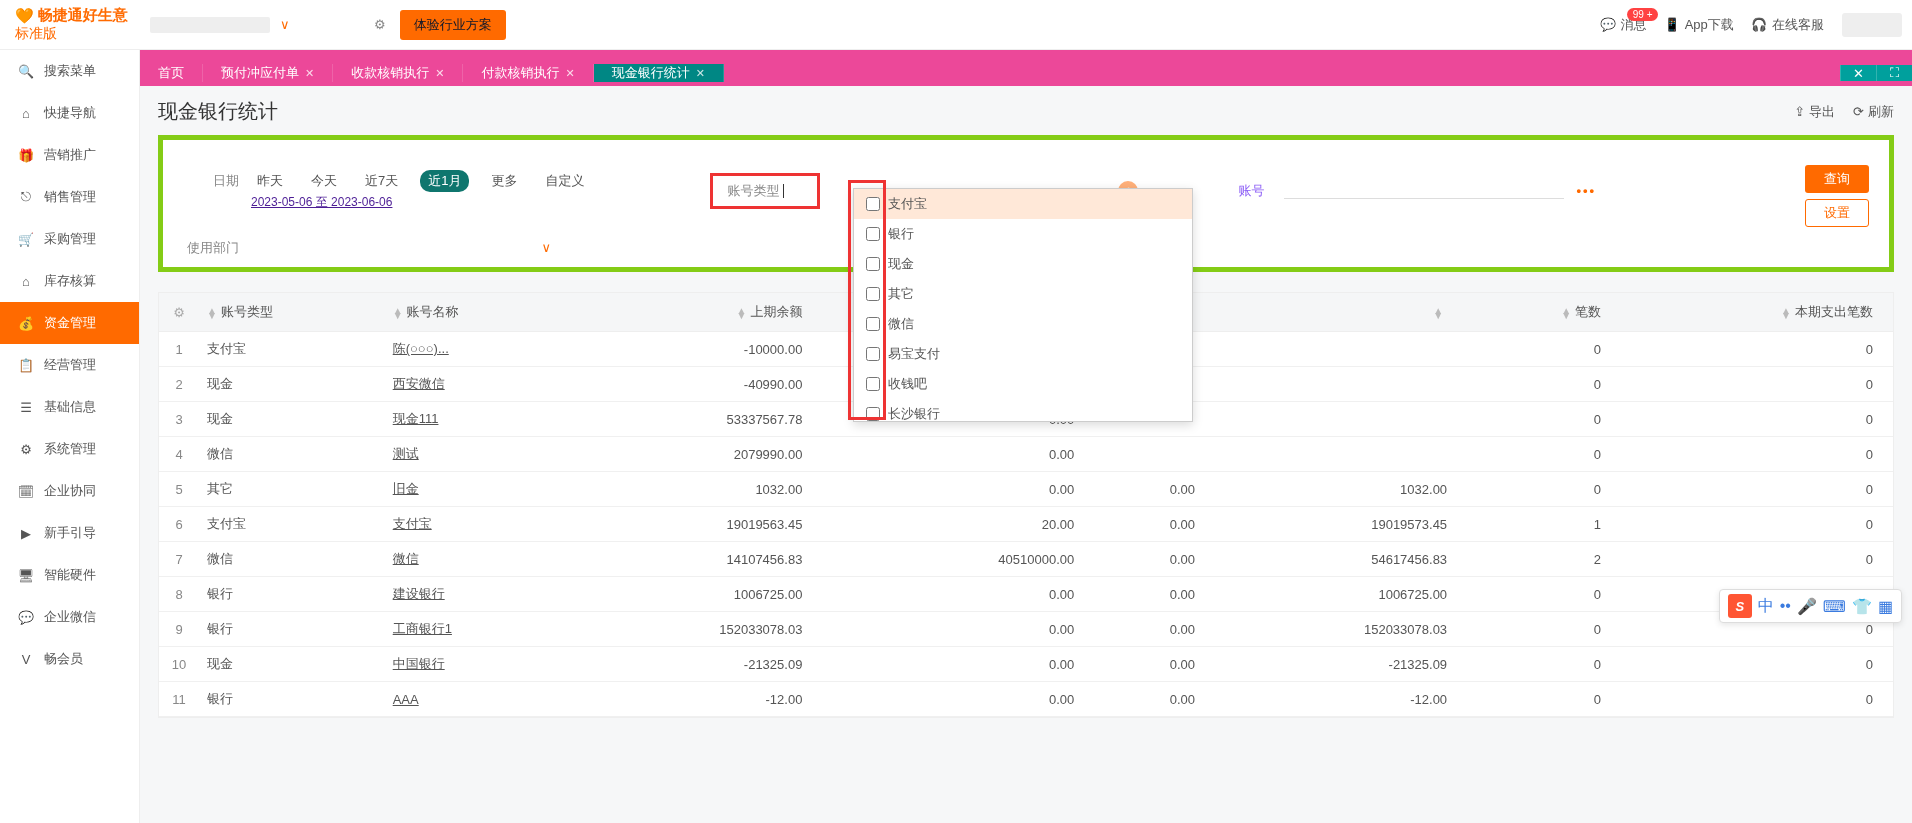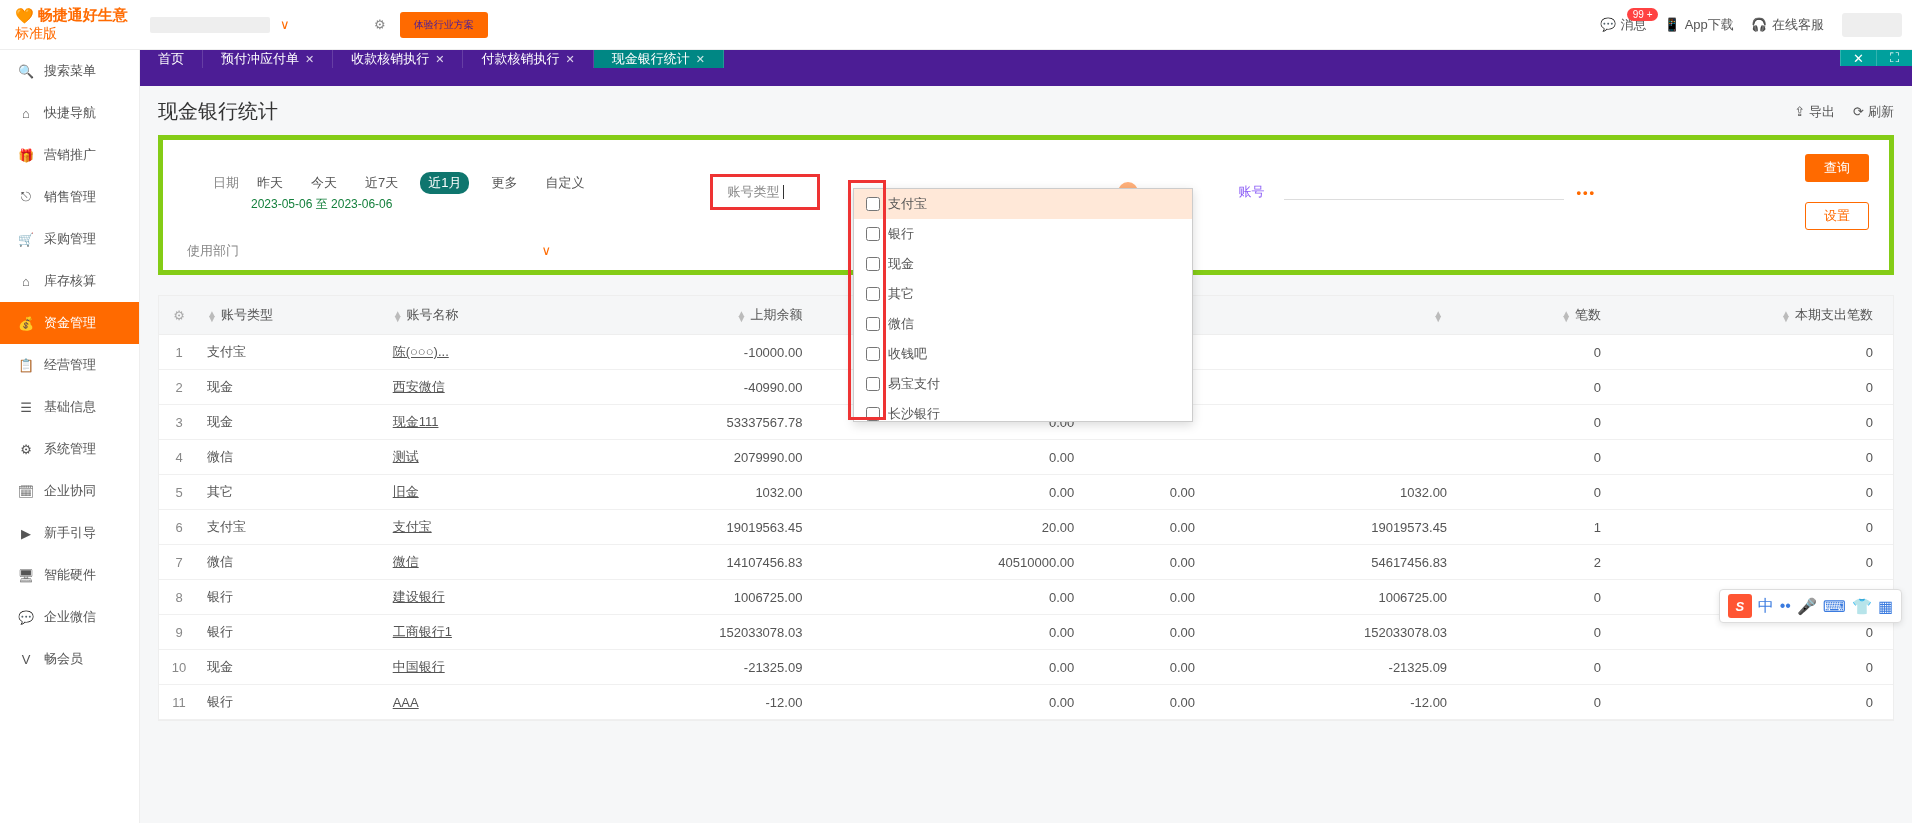--- a/index.html
+++ b/index.html
@@ -6,34 +6,34 @@
 body { background: #fff; font-size: 13px; color: #333; overflow: hidden; }
 
 
 .top-header { height: 50px; display: flex; align-items: center; padding: 0 10px; border-bottom: 1px solid #eee; }
 .logo-area { width: 140px; display: flex; flex-direction: column; color: #ff6a00; font-size: 15px; font-weight: bold; padding-left: 5px; }
 .logo-area .logo-text { display: flex; align-items: center; gap: 4px; }
 .logo-area .logo-sub { font-size: 14px; color: #ff6a00; font-weight: normal; }
 .company-select { width: 220px; display: flex; align-items: center; gap: 10px; color: #aaa; }
 .company-select .chevron { color: #ff6a00; }
 .gear-btn { color: #888; cursor: pointer; padding: 4px; }
-.industry-btn { background: #ff6a00; color: #4c1d95; padding: 6px 14px; border-radius: 3px; border: none; cursor: pointer; font-size: 10px; margin-left: 10px; }
+.industry-btn { background: #ff6a00; color: #0f172a; padding: 6px 14px; border-radius: 3px; border: none; cursor: pointer; font-size: 13px; margin-left: 10px; }
 .header-right { margin-left: auto; display: flex; align-items: center; gap: 18px; color: #555; font-size: 13px; }
 .header-right .item { display: flex; align-items: center; gap: 4px; cursor: pointer; position: relative; }
 .badge { position: absolute; top: -8px; right: -12px; background: #ff4242; color: #fff; font-size: 10px; padding: 1px 6px; border-radius: 8px; }
 .avatar-placeholder { width: 60px; height: 24px; background: #eee; border-radius: 3px; }
 
 
 .sidebar { position: absolute; left: 0; top: 50px; bottom: 0; width: 140px; background: #fff; border-right: 1px solid #eee; overflow-y: auto; }
 .sidebar-item { display: flex; align-items: center; gap: 10px; padding: 12px 18px; color: #555; cursor: pointer; font-size: 13px; }
 .sidebar-item.active { background: #ff6a00; color: #fff; }
 .sidebar-item .icon { width: 16px; height: 16px; display: inline-flex; align-items: center; justify-content: center; }
 
 
-.tabs-bar { position: absolute; left: 140px; right: 0; top: 50px; height: 46px; background: #4c1d95; display: flex; align-items: flex-start; color: #fff; }
+.tabs-bar { position: absolute; left: 140px; right: 0; top: 50px; height: 46px; background: #ec4899; display: flex; align-items: center; color: #fff; }
 .tab { display: flex; align-items: center; padding: 0 18px; cursor: pointer; font-size: 13px; gap: 6px; border-right: 1px solid rgba(255,255,255,0.15); }
 .tab.active { background: #008784; }
 .tab .close { font-size: 11px; opacity: 0.8; }
 .tabs-right { margin-left: auto; display: flex; }
 .tabs-right .btn { width: 36px; display: flex; align-items: center; justify-content: center; background: #00a09d; cursor: pointer; border-left: 1px solid rgba(255,255,255,0.2); }
 
 
 .main { position: absolute; left: 140px; right: 0; top: 86px; bottom: 0; background: #f6f7f8; padding: 12px 18px; overflow: auto; }
 .page-header { display: flex; align-items: center; margin-bottom: 10px; }
 .page-title { font-size: 20px; color: #333; font-weight: 500; }
@@ -41,29 +41,29 @@
 .page-actions .action { display: flex; align-items: center; gap: 4px; cursor: pointer; }
 
 
 .filter-panel { background: #fff; border: 5px solid #84cc16; padding: 14px 20px 10px; position: relative; }
 .filter-row { display: flex; align-items: center; margin-bottom: 12px; }
 .filter-group { display: flex; align-items: center; }
 .filter-label { color: #888; font-size: 13px; margin-right: 12px; min-width: 56px; text-align: right; }
 .date-options { display: flex; align-items: center; gap: 16px; }
 .date-opt { padding: 2px 6px; cursor: pointer; color: #555; font-size: 13px; }
 .date-opt.active { background: #0f766e; color: #fff; border-radius: 10px; padding: 2px 8px; }
-.date-range { color: #15803d; font-size: 12px; margin-top: 2px; }
+.date-range { color: #4c1d95; font-size: 12px; margin-top: 2px; text-decoration: underline; }
 .acct-type-wrap { position: relative; margin-left: 120px; border: 3px solid #e33; padding: 6px 10px; min-width: 110px; }
 .acct-type-wrap .filter-label { margin: 0; }
 .acct-type-input { border: none; outline: none; width: 280px; border-bottom: 1px solid transparent; margin-left: 8px; }
 .collapse-btn { width: 20px; height: 20px; border-radius: 50%; background: #ffb07a; color: #fff; display: flex; align-items: center; justify-content: center; cursor: pointer; margin-left: 10px; font-size: 11px; }
 .acct-no-label { margin-left: 70px; color: #8b5cf6; }
 .acct-no-input { border: none; border-bottom: 1px solid #ddd; outline: none; width: 280px; margin-left: 8px; }
 .more-dots { color: #ff6a00; margin-left: 12px; cursor: pointer; letter-spacing: 2px; font-weight: bold; }
-.right-btns { margin-left: auto; display: flex; flex-direction: column; gap: 20px; }
+.right-btns { margin-left: auto; display: flex; flex-direction: column; gap: 6px; margin-top: 11px; }
 .btn-primary { background: #ff6a00; color: #fff; border: none; padding: 5px 18px; border-radius: 3px; cursor: pointer; font-size: 13px; }
 .btn-outline { background: #fff; color: #ff6a00; border: 1px solid #ff6a00; padding: 4px 18px; border-radius: 3px; cursor: pointer; font-size: 13px; }
 .dept-row { display: flex; align-items: center; }
 .dept-select { border: none; border-bottom: 1px solid transparent; width: 300px; color: #888; display: flex; justify-content: flex-end; cursor: pointer; }
 .dept-select .chev { color: #ff6a00; }
 
 
 .dropdown { position: absolute; top: 48px; left: 690px; width: 340px; background: #fff; border: 1px solid #ccc; box-shadow: 0 3px 10px rgba(0,0,0,0.15); z-index: 100; }
 .dropdown-inner { max-height: 232px; overflow-y: scroll; }
 .dropdown-item { display: flex; align-items: center; padding: 6px 12px; cursor: pointer; font-size: 13px; color: #555; gap: 8px; }
@@ -292,25 +292,25 @@
           <div class="dropdown-item">
             <input type="checkbox" style="">
             <span>其它</span>
           </div>
           <div class="dropdown-item">
             <input type="checkbox" style="">
             <span>微信</span>
           </div>
           <div class="dropdown-item">
             <input type="checkbox" style="">
+            <span>易宝支付</span>
+          </div>
+          <div class="dropdown-item">
+            <input type="checkbox" style="">
             <span>收钱吧</span>
-          </div>
-          <div class="dropdown-item">
-            <input type="checkbox" style="">
-            <span>易宝支付</span>
           </div>
           <div class="dropdown-item">
             <input type="checkbox" style="">
             <span>长沙银行</span>
           </div>
         </div>
       <div class="dropdown-highlight"></div>
     </div>
   </div>
 

